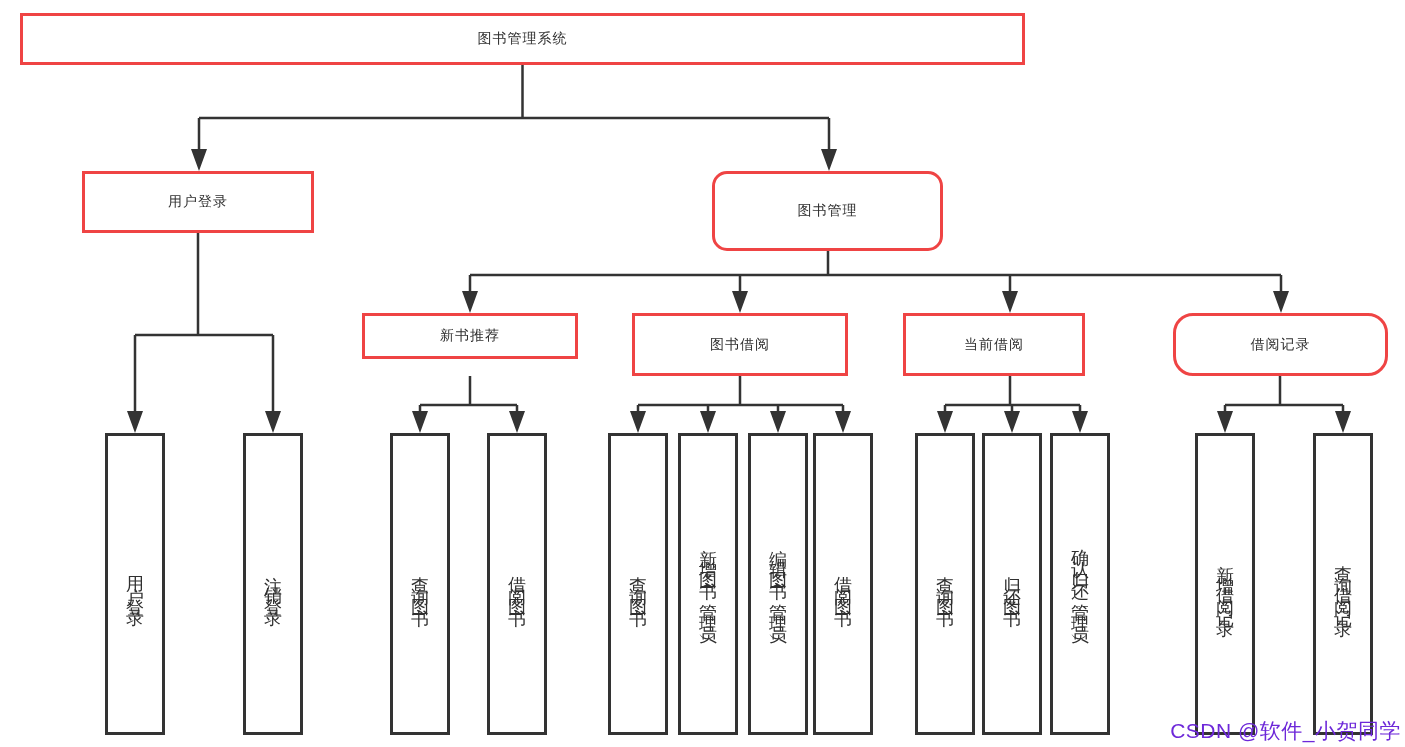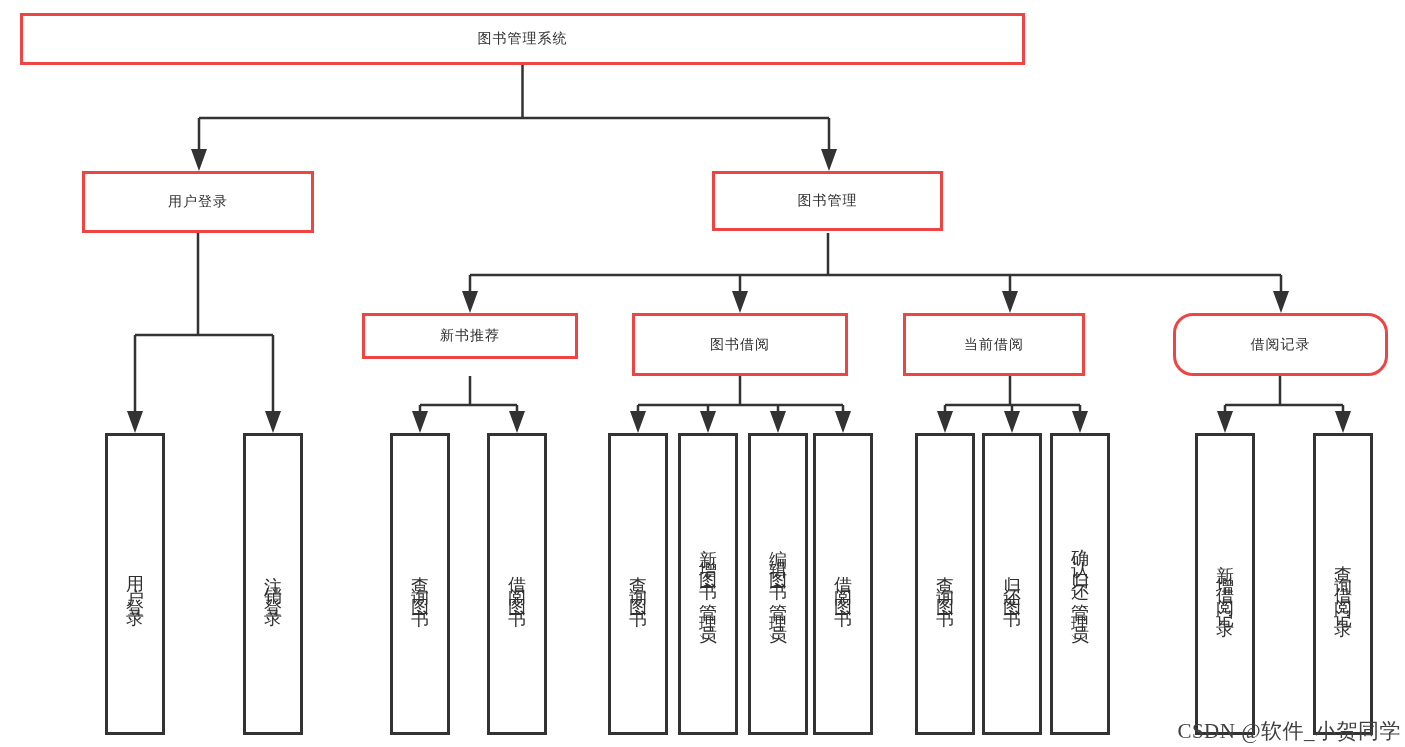--- a/index.html
+++ b/index.html
@@ -48,25 +48,24 @@
     text-orientation: mixed;
     font-size: 18px;
     line-height: 1;
     letter-spacing: 11px;
   }
   .watermark {
     position: absolute;
     right: 4px;
     bottom: 2px;
     font-size: 21px;
-    color: #404040;
+    color: #6d28d9;
     letter-spacing: 0.5px;
     z-index: 5;
     white-space: nowrap;
-    font-family: Liberation Serif, serif;
   }
 </style>
 </head>
 <body>
 
 <div class="canvas">
 
   <svg class="connectors" viewBox="0 0 1405 747" xmlns="http://www.w3.org/2000/svg">
     <path fill="none" stroke="#333333" stroke-width="2.5" d="
       M522.5 65 V118 M199 118 H829 M199 118 V153 M829 118 V153
@@ -85,21 +84,21 @@
       M638 433 L630 411 L646 411 Z  M708 433 L700 411 L716 411 Z
       M778 433 L770 411 L786 411 Z  M843 433 L835 411 L851 411 Z
       M945 433 L937 411 L953 411 Z  M1012 433 L1004 411 L1020 411 Z
       M1080 433 L1072 411 L1088 411 Z  M1225 433 L1217 411 L1233 411 Z
       M1343 433 L1335 411 L1351 411 Z"></path>
   </svg>
 
   <div class="hbox" style="left:20px; top:13px; width:1005px; height:52px;">图书管理系统</div>
 
   <div class="hbox" style="left:82px; top:171px; width:232px; height:62px;">用户登录</div>
-  <div class="hbox" style="left:712px; top:171px; width:231px; height:60px;">图书管理</div>
+  <div class="hbox" style="left:712px; top:171px; width:231px; height:80px;border-radius:15px;">图书管理</div>
 
   <div class="hbox" style="left:362px; top:313px; width:216px; height:46px;">新书推荐</div>
   <div class="hbox" style="left:632px; top:313px; width:216px; height:63px;text-align:right;">图书借阅</div>
   <div class="hbox" style="left:903px; top:313px; width:182px; height:63px;">当前借阅</div>
   <div class="hbox" style="left:1173px; top:313px; width:215px; height:63px;border-radius:20px;">借阅记录</div>
 
   <div class="vbox" style="left:105px;">
     <span>用户登录</span>
   </div>
   <div class="vbox" style="left:243px;">

